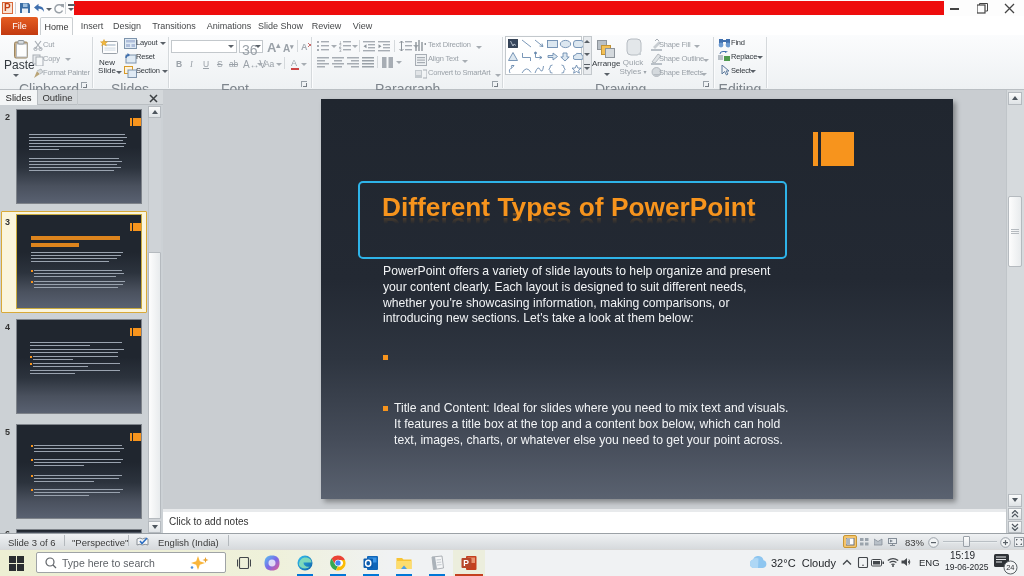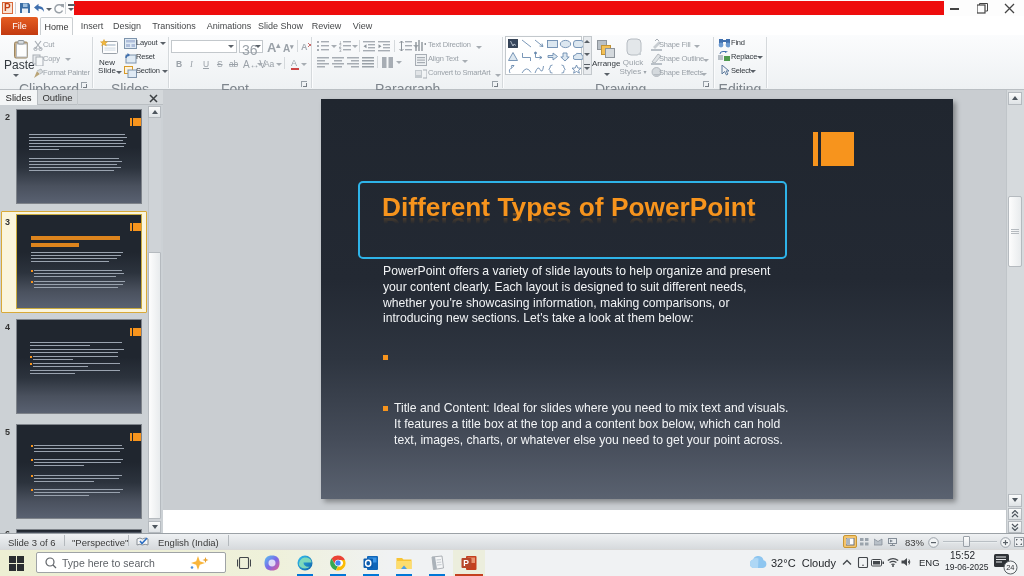--- a/index.html
+++ b/index.html
@@ -505,20 +505,23 @@
     <div id="titlebox"></div>
     <div style="position:absolute;left:61px;top:93px">
       <div class="tline">Different Types of PowerPoint</div>
     </div>
     <div class="btxt" style="left:62px;top:165px">PowerPoint offers a variety of slide layouts to help organize and present<br>your content clearly. Each layout is designed to suit different needs,<br>whether you're showcasing information, making comparisons, or<br>introducing new sections. Let's take a look at them below:</div>
     <div class="bsq" style="left:62px;top:256px"></div>
     <div class="bsq" style="left:62px;top:307px"></div>
     <div class="btxt" style="left:73px;top:302px">Title and Content: Ideal for slides where you need to mix text and visuals.<br>It features a title box at the top and a content box below, which can hold<br>text, images, charts, or whatever else you need to get your point across.</div>
   </div>
 
+  <div id="notes">
+      <div style="position:absolute;left:6px;top:4px;font-size:10px;color:#333">Click to add notes</div>
+    </div>
 
   <div id="status"></div>
   <div class="abs" style="left:8px;top:537px;font-size:9.5px;color:#3a3a3a">Slide 3 of 6</div>
   <div class="sdiv" style="left:64px;top:535px"></div>
   <div class="abs" style="left:72px;top:537px;font-size:9.5px;color:#3a3a3a">"Perspective"</div>
   <div class="sdiv" style="left:128px;top:535px"></div>
   <svg class="abs" style="left:136px;top:536px" width="13" height="11">
       <path d="M1 3 Q4 1 6.5 3 Q9 1 12 3 L12 9 Q9 7.5 6.5 9 Q4 7.5 1 9 Z" fill="#f4f6f8" stroke="#8a9096" stroke-width="1"></path>
       <path d="M4 5 L6 7.5 L11 2" fill="none" stroke="#2e6fc2" stroke-width="1.6"></path>
     </svg>
@@ -690,21 +693,21 @@
       </svg>
     <svg class="abs" style="left:887px;top:557px" width="12" height="10">
         <path d="M0.8 3.4 A9 9 0 0 1 11.2 3.4 M2.6 5.6 A6 6 0 0 1 9.4 5.6 M4.4 7.6 A3.2 3.2 0 0 1 7.6 7.6" fill="none" stroke="#43474b" stroke-width="1.2"></path>
         <circle cx="6" cy="9" r="1" fill="#43474b"></circle>
       </svg>
     <svg class="abs" style="left:901px;top:557px" width="12" height="10">
         <path d="M0.5 3.5 L3 3.5 L6 1 L6 9 L3 6.5 L0.5 6.5 Z" fill="#43474b"></path>
         <path d="M8 2.5 A4.5 4.5 0 0 1 8 7.5 M7.5 4 A2 2 0 0 1 7.5 6" fill="none" stroke="#43474b" stroke-width="1"></path>
       </svg>
     <div class="tbtext" style="left:919px;top:557px;font-size:9.5px">ENG</div>
-    <div class="tbtext" style="left:950px;top:550px;font-size:10px">15:52</div>
+    <div class="tbtext" style="left:950px;top:550px;font-size:10px">15:19</div>
     <div class="tbtext" style="left:945px;top:562px;font-size:8.5px">19-06-2025</div>
     <svg class="abs" style="left:993px;top:553px" width="26" height="22">
         <rect x="1" y="1" width="15" height="13" rx="1.5" fill="#2f3337"></rect>
         <path d="M3 4 L13 4 M3 6.5 L13 6.5 M3 9 L9 9" stroke="#e8eaec" stroke-width="1"></path>
         <circle cx="17.5" cy="14.5" r="6.5" fill="#f4f5f6" stroke="#5a6064" stroke-width="1"></circle>
         <text x="13.2" y="17.3" font-size="7.5" fill="#2f3337" font-family="Liberation Sans">24</text>
       </svg>
   </div>
 </div>
 

